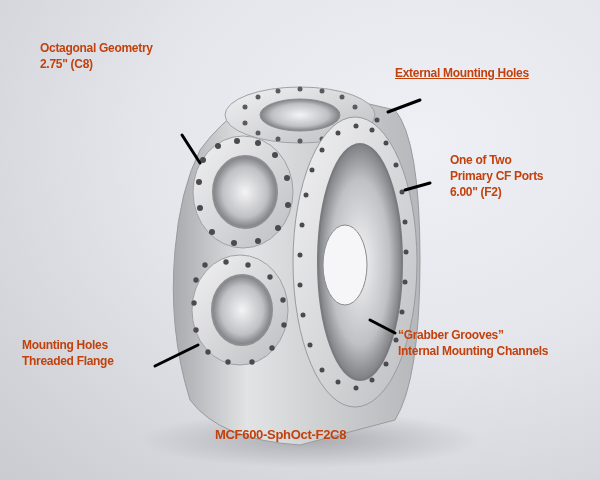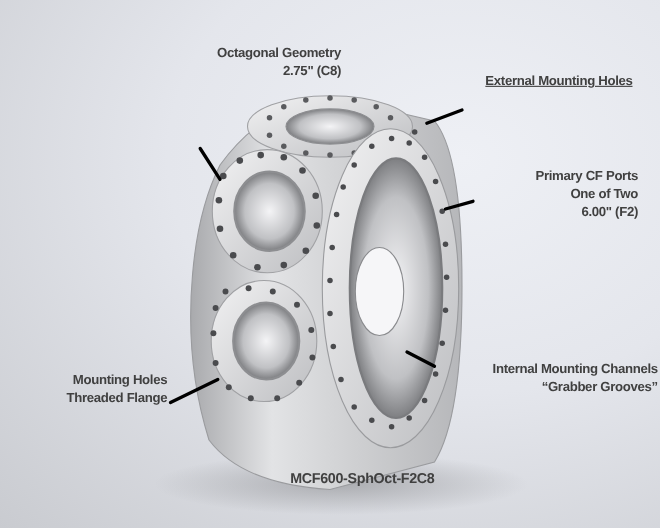--- a/index.html
+++ b/index.html
@@ -1,19 +1,19 @@
 <!DOCTYPE html>
 <html><head>
 <meta charset="utf-8">
 <style>
   html,body{margin:0;padding:0;}
   body{width:600px;height:480px;overflow:hidden;position:relative;
     background:radial-gradient(ellipse at 70% 30%, #eef0f5 0%, #e4e6ec 45%, #c9cbd0 100%);
     font-family:"Liberation Sans",sans-serif;}
-  .label{position:absolute;font-weight:bold;color:#404040;text-align:right;font-size:12px;line-height:16px;letter-spacing:-0.3px;}
+  .label{position:absolute;font-weight:bold;color:#c2410c;text-align:left;font-size:12px;line-height:16px;letter-spacing:-0.3px;}
   .label div{white-space:nowrap;}
   svg.art{position:absolute;left:0;top:0;}
 </style>
 </head>
 <body>
 
 <svg class="art" width="600" height="480" viewBox="0 0 600 480">
   <defs>
     <linearGradient id="body" x1="0" y1="0" x2="1" y2="0">
       <stop offset="0" stop-color="#a9aaad"></stop>
@@ -138,28 +138,28 @@
 <div class="label" style="left:40px;top:40px;width:270px;">
   <div>Octagonal Geometry</div>
   <div>2.75" (C8)</div>
 </div>
 
 <div class="label" style="left:395px;top:65px;width:180px;text-decoration:underline;">
   <div>External Mounting Holes</div>
 </div>
 
 <div class="label" style="left:450px;top:152px;width:130px;">
+  <div>One of Two</div>
   <div>Primary CF Ports</div>
-  <div>One of Two</div>
   <div>6.00" (F2)</div>
 </div>
 
 <div class="label" style="left:398px;top:327px;width:200px;">
+  <div>“Grabber Grooves”</div>
   <div>Internal Mounting Channels</div>
-  <div>“Grabber Grooves”</div>
 </div>
 
 <div class="label" style="left:22px;top:337px;width:130px;">
   <div>Mounting Holes</div>
   <div>Threaded Flange</div>
 </div>
 
 <div class="label" style="left:215px;top:427px;width:180px;font-size:13px;">MCF600-SphOct-F2C8</div>
 
 </body></html>

